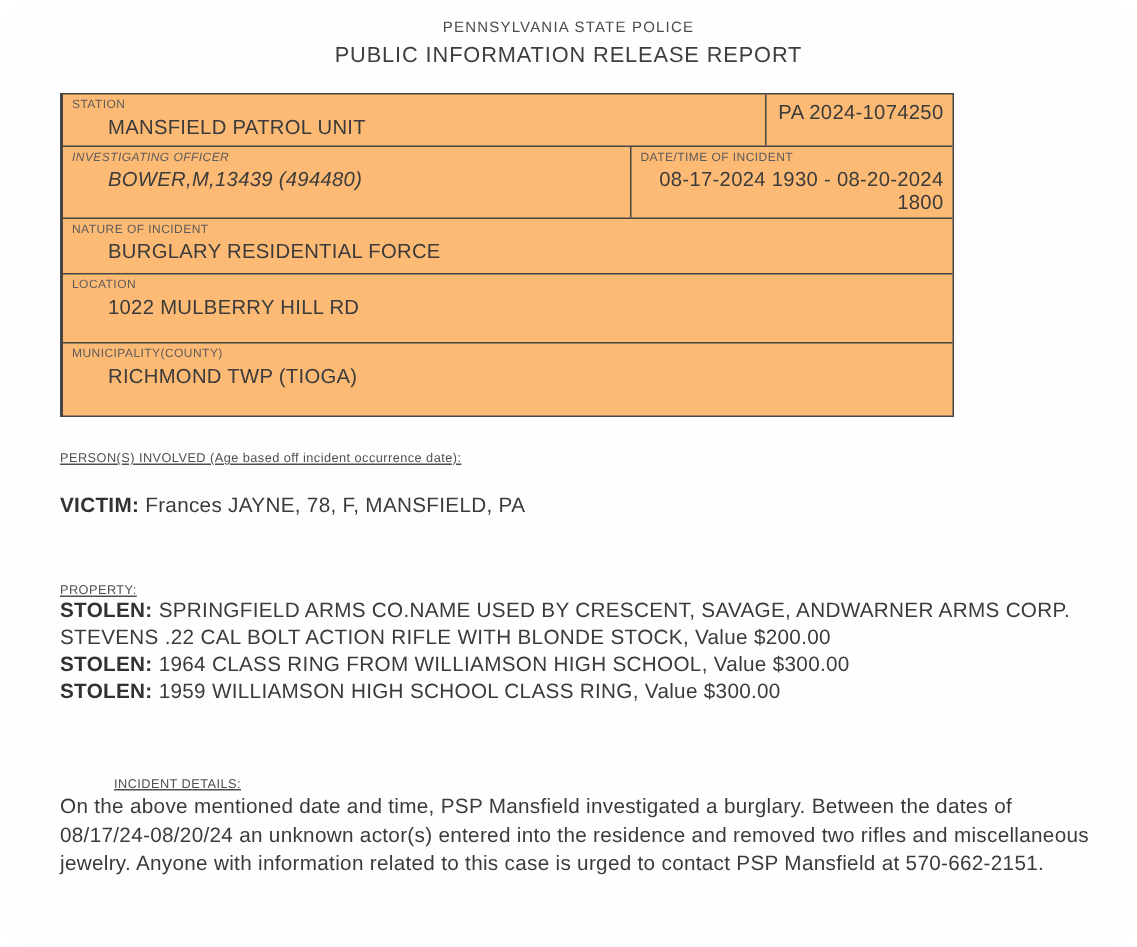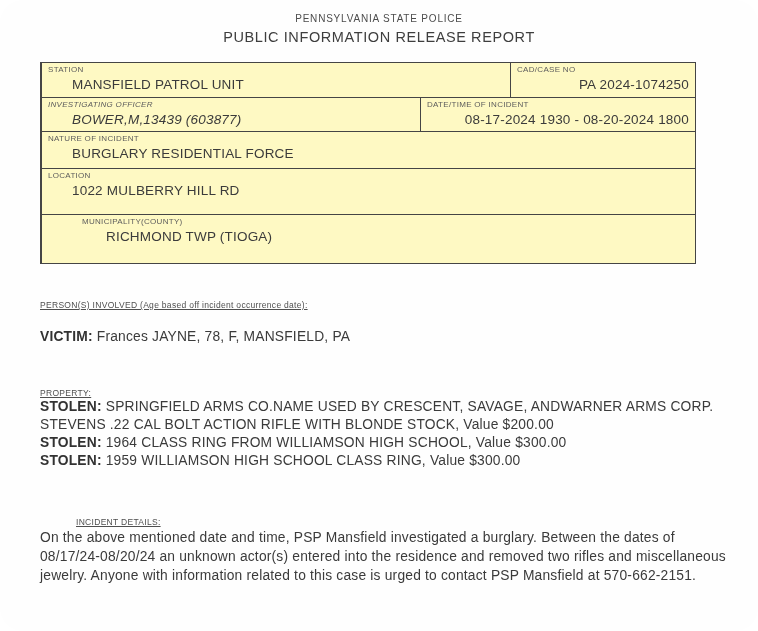--- a/index.html
+++ b/index.html
@@ -13,27 +13,27 @@
   }
   .page { position: relative; width: 758px; height: 631px; background: #fefefe; border-radius: 23px; }
 
   
   .doc-header { position: absolute; top: 13px; left: 0; width: 100%; text-align: center; }
   .doc-header .line1 { font-size: 10px; letter-spacing: 0.8px; color: #4c4c4c; }
   .doc-header .line2 { font-size: 14.5px; letter-spacing: 0.6px; color: #3e3e3e; margin-top: 5px; }
 
   
   .form-table {
-    position: absolute; left: 40px; top: 62px; width: 656px;
+    position: absolute; left: 40px; top: 62px; width: 596px;
     border: 1px solid #454545;
     border-left-width: 2px;
-    background: #fef9c3;
+    background: #fdba74;
   }
   .frow { display: flex; border-bottom: 1px solid #454545; }
-  .frow:last-child { border-bottom: none; padding-left: 34px; }
+  .frow:last-child { border-bottom: none; }
   .fcell { padding: 2px 6px 3px 6px; overflow: hidden; }
   .fcell.bordered { border-left: 1px solid #454545; }
   .flabel { font-size: 8px; color: #5c5c5c; letter-spacing: 0.3px; line-height: 10px; }
   .fvalue { font-size: 13.5px; color: #3b3b3b; padding-left: 24px; margin-top: 2px; letter-spacing: 0.2px; }
   .fvalue.center-right { text-align: right; padding-left: 0; }
 
   .r1 { min-height: 35px; }
   .r2 { min-height: 34px; }
   .r3 { min-height: 37px; }
   .r4 { min-height: 46px; }
@@ -73,29 +73,28 @@
   </div>
 
   <div class="form-table">
 
     <div class="frow r1">
       <div class="fcell w-station">
         <div class="flabel">STATION</div>
         <div class="fvalue">MANSFIELD PATROL UNIT</div>
       </div>
       <div class="fcell bordered w-cad">
-        <div class="flabel">CAD/CASE NO</div>
         <div class="fvalue center-right">PA 2024-1074250</div>
       </div>
     </div>
 
     <div class="frow r2">
       <div class="fcell w-officer">
         <div class="flabel">INVESTIGATING OFFICER</div>
-        <div class="fvalue">BOWER,M,13439 (603877)</div>
+        <div class="fvalue">BOWER,M,13439 (494480)</div>
       </div>
       <div class="fcell bordered w-datetime">
         <div class="flabel">DATE/TIME OF INCIDENT</div>
         <div class="fvalue center-right">08-17-2024 1930 - 08-20-2024 1800</div>
       </div>
     </div>
 
     <div class="frow r3">
       <div class="fcell w-full">
         <div class="flabel">NATURE OF INCIDENT</div>

